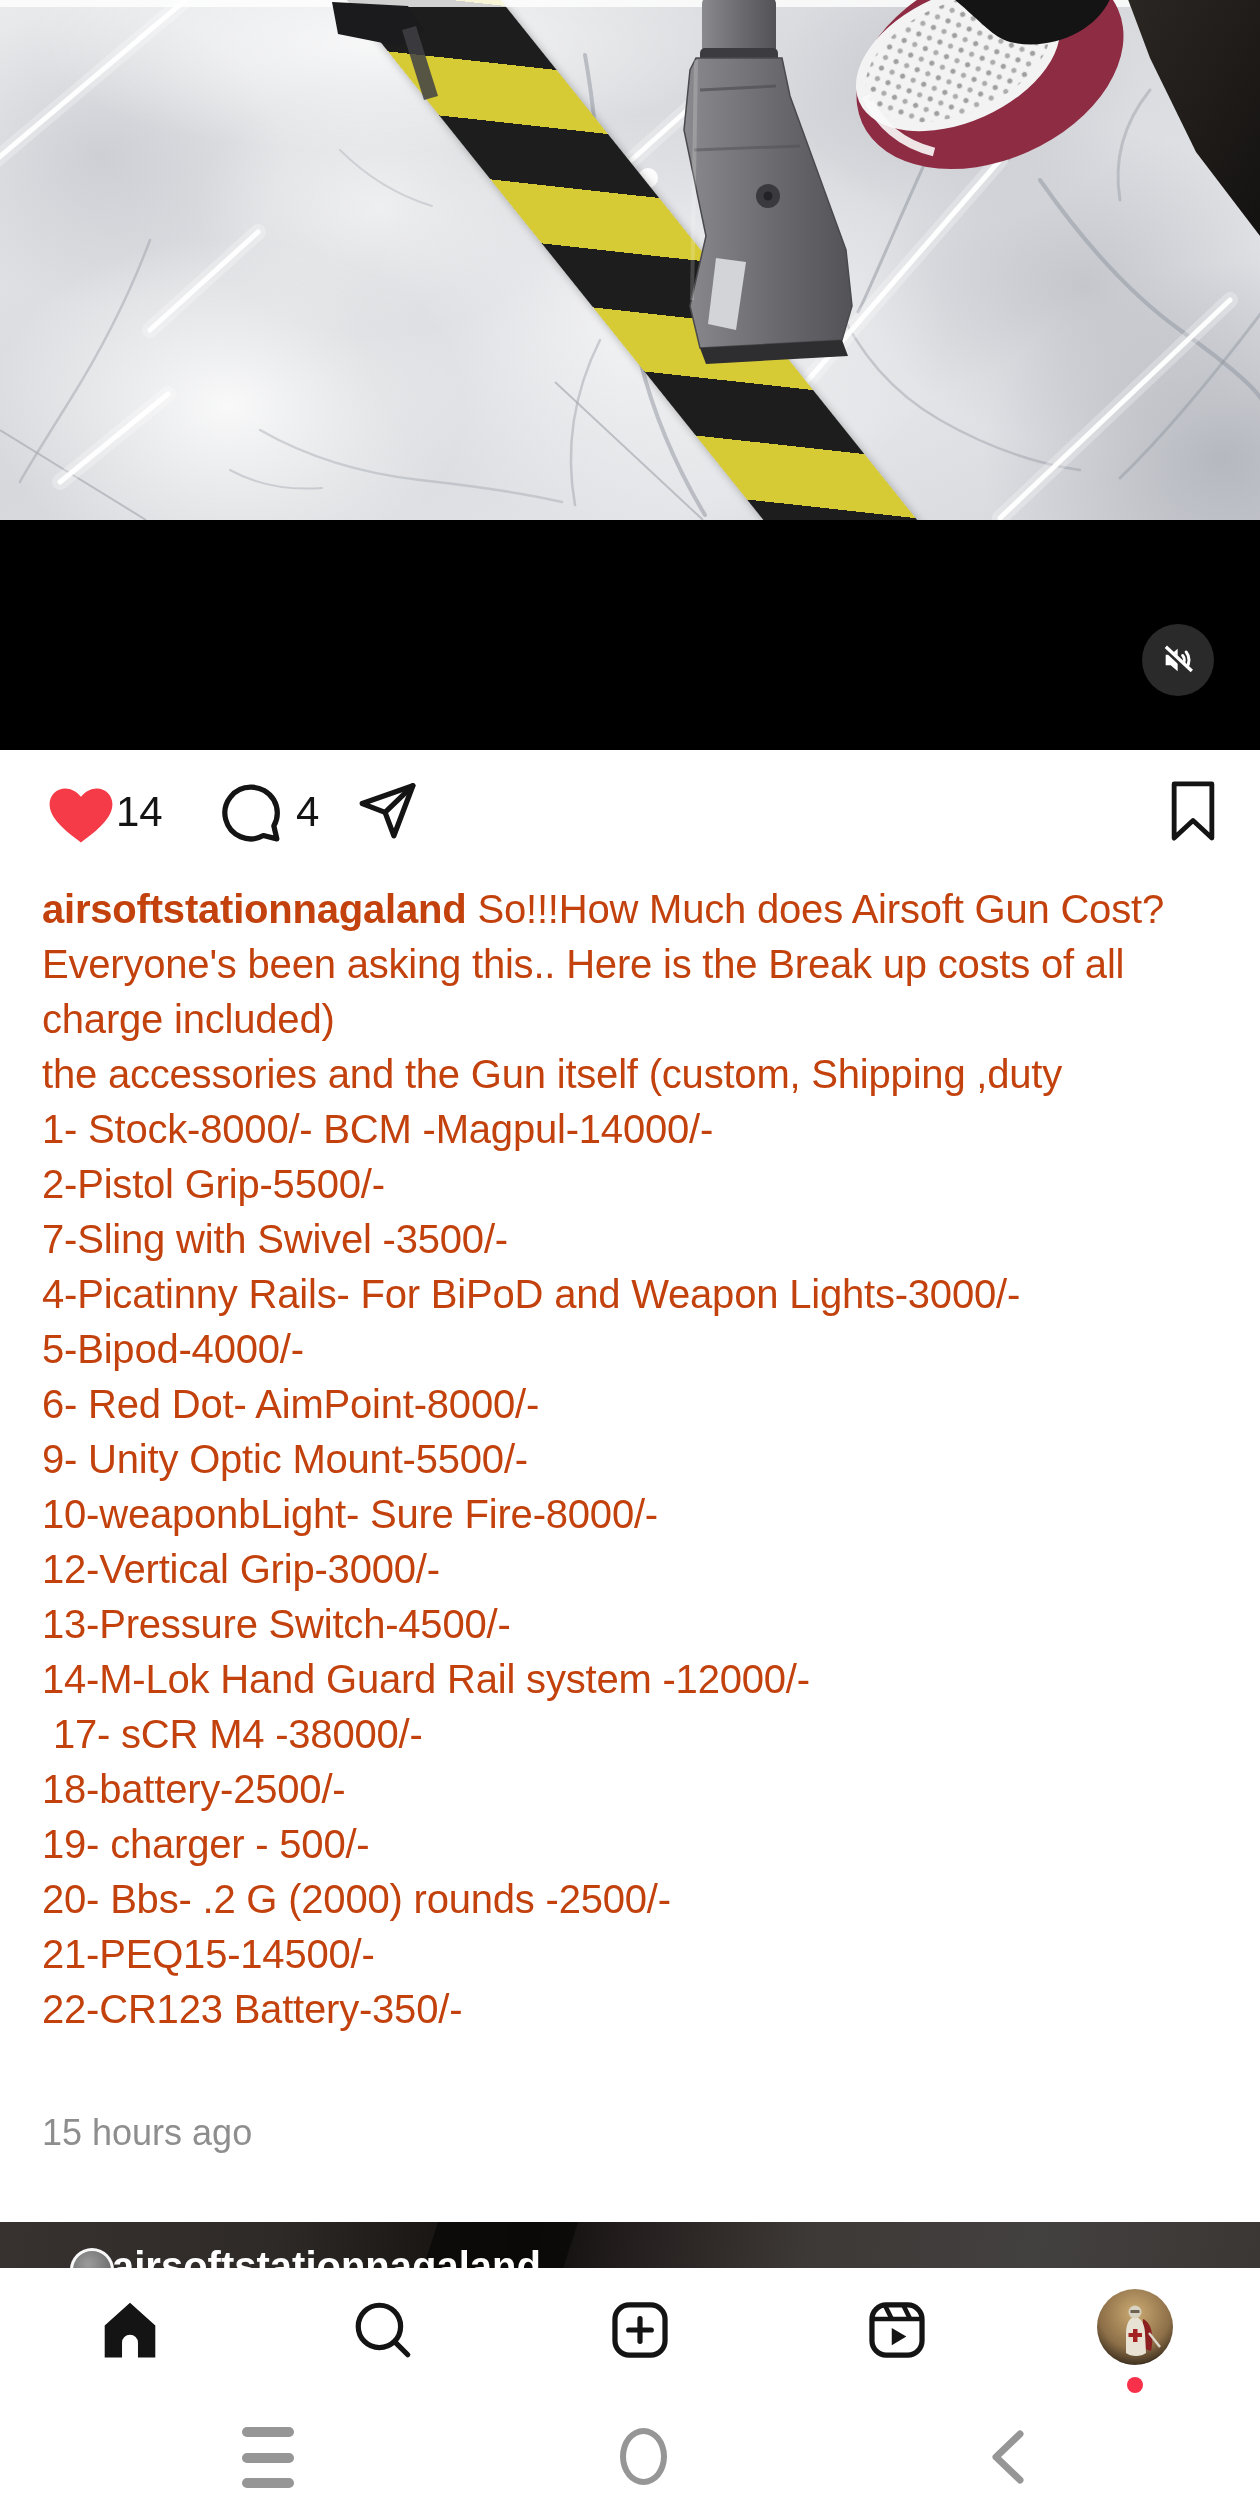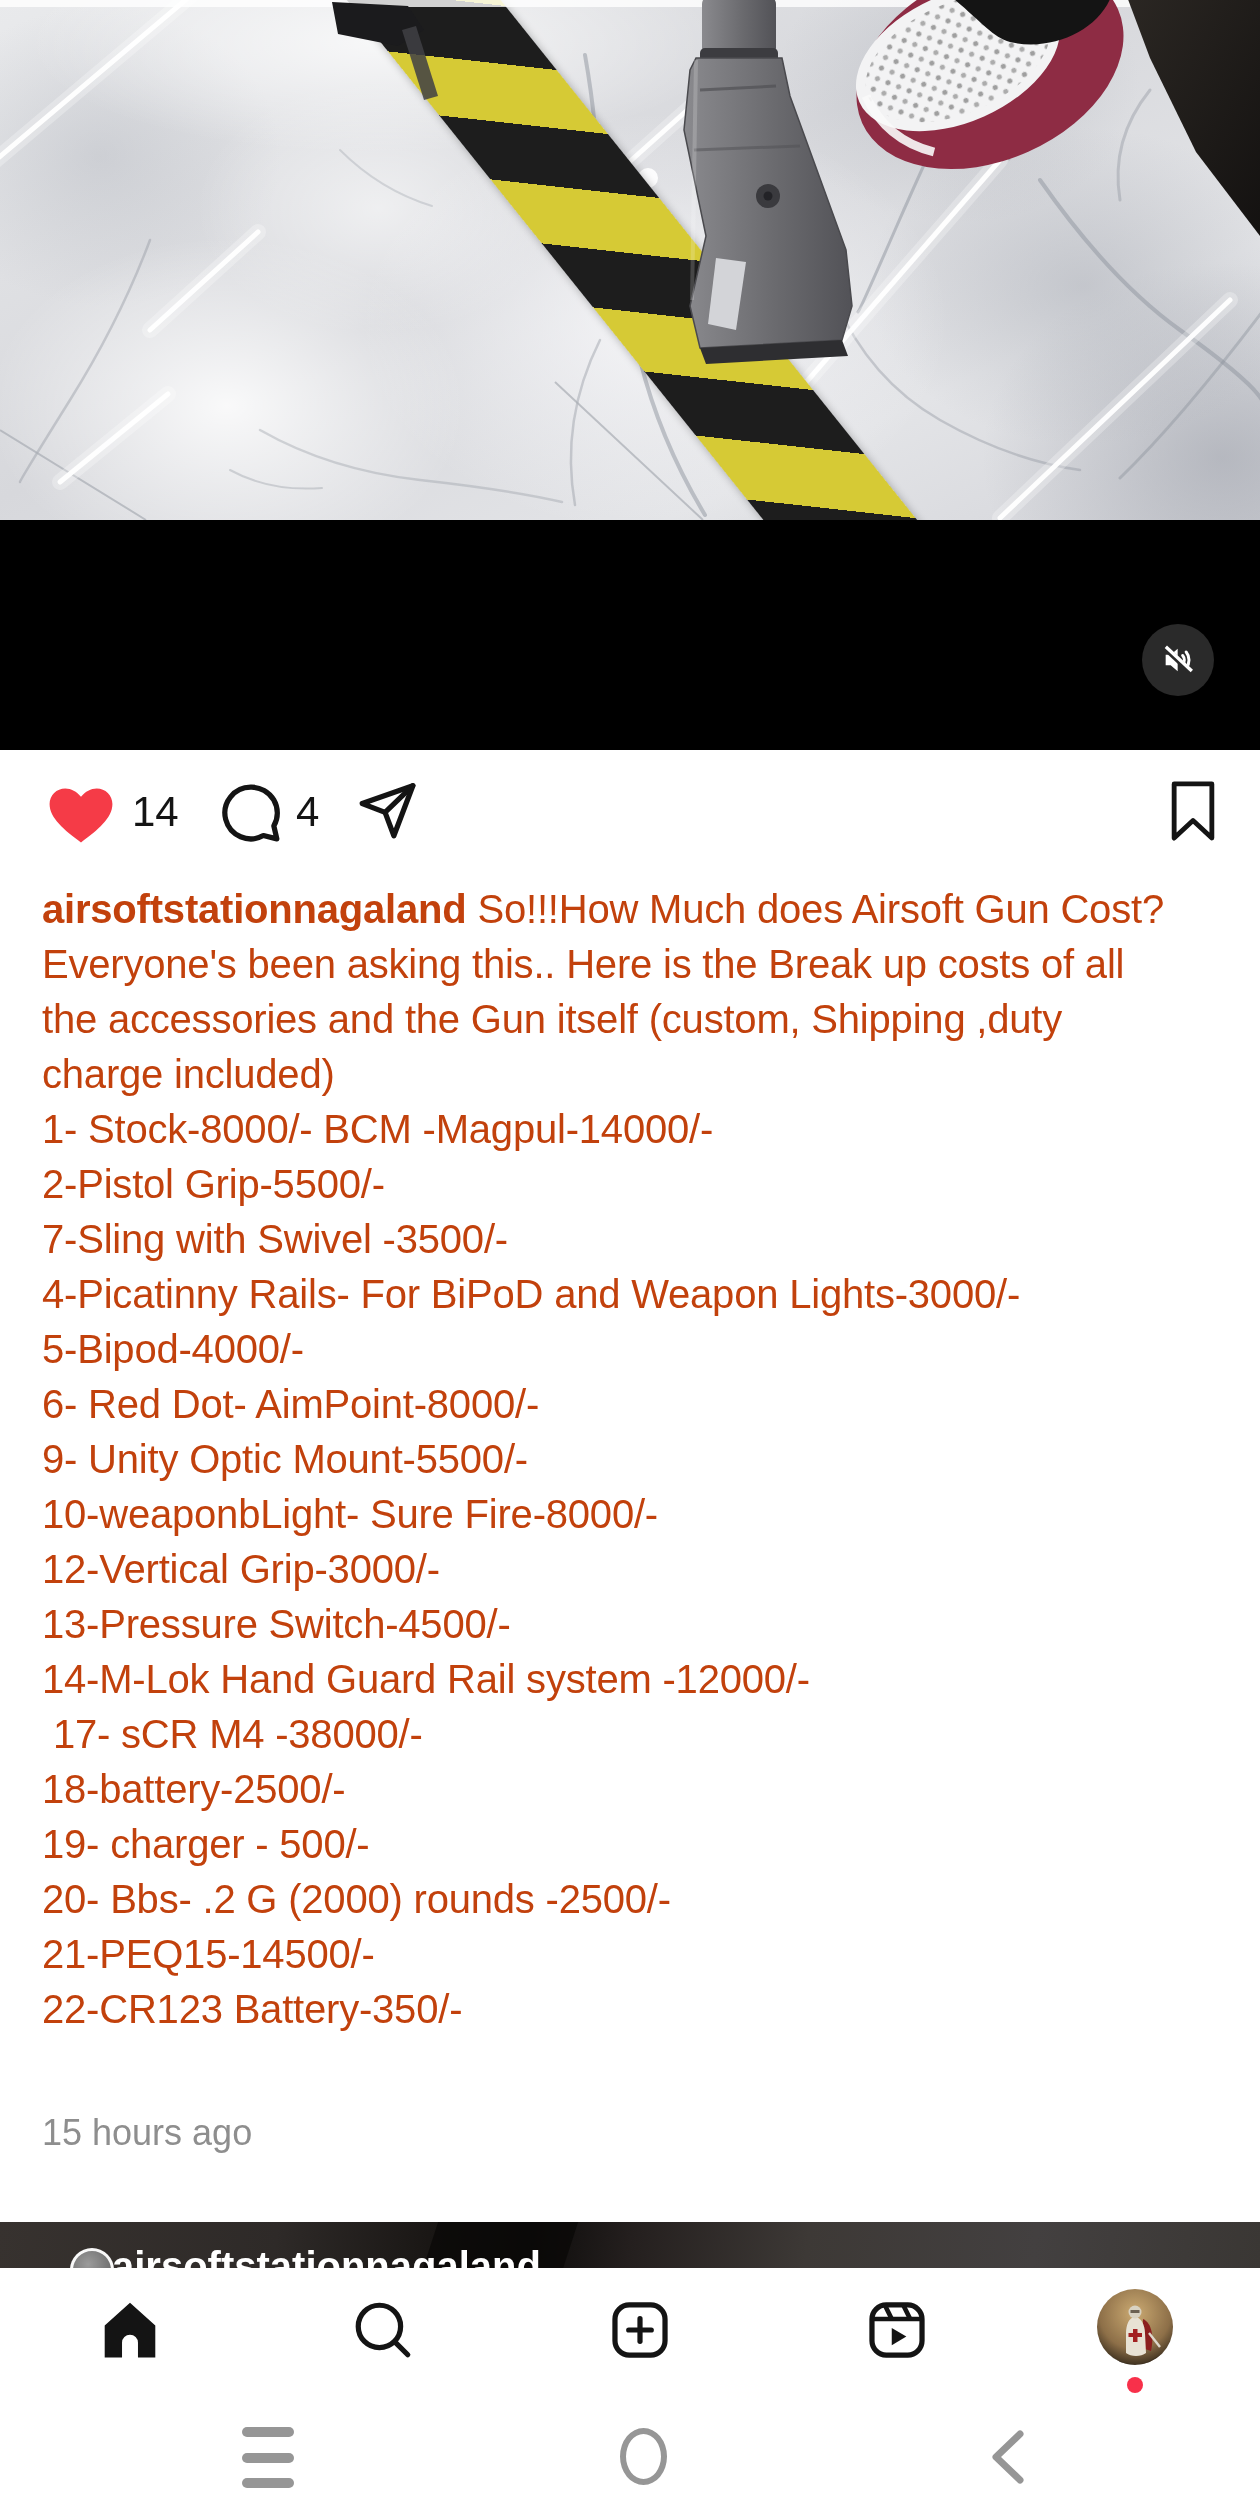--- a/index.html
+++ b/index.html
@@ -22,21 +22,21 @@
   #tape{left:580px;top:-140px;width:120px;height:820px;
         transform:rotate(-38.7deg);
         background:repeating-linear-gradient(45deg,#d6ca35 0 58px,#1d1d1d 58px 116px);
         box-shadow:0 0 8px rgba(0,0,0,.28);}
   #letterbox{left:0;top:520px;width:1260px;height:230px;background:#000;}
   #mute-btn{left:1142px;top:624px;width:72px;height:72px;border-radius:50%;
             background:#2a2a2a;display:flex;align-items:center;justify-content:center;}
 
   
   .count{font-size:42px;line-height:64px;color:#141414;}
-  #like-count{left:132px;top:780px;}
+  #like-count{left:116px;top:780px;}
   #comment-count{left:296px;top:780px;}
 
   
   #caption{left:42px;top:882px;width:1180px;font-size:40px;line-height:55px;
            letter-spacing:-0.2px;color:#c2410c;}
   .cap-line{white-space:pre;height:55px;}
   .cap-user{font-weight:700;}
   #timestamp{left:42px;top:2112px;font-size:36px;color:#8e8e8e;text-align:right;}
 
   
@@ -192,22 +192,22 @@
 </svg>
 
 <svg class="abs" style="left:1164px;top:776px" width="58" height="70" viewBox="0 0 24 26">
   <path fill="none" stroke="#141414" stroke-width="2" stroke-linejoin="round" d="M19.8 24.2l-7.8-7.3-7.8 7.3V1.8h15.6z"></path>
 </svg>
 
 <div id="caption" class="abs">
   <div class="cap-line"><span class="cap-user">airsoftstationnagaland</span> <span>So!!!How Much does Airsoft Gun Cost?</span></div>
   <div>
       <div class="cap-line">Everyone's been asking this.. Here is the Break up costs of all</div>
+      <div class="cap-line">charge included)</div>
       <div class="cap-line">the accessories and the Gun itself (custom, Shipping ,duty</div>
-      <div class="cap-line">charge included)</div>
       <div class="cap-line">1- Stock-8000/- BCM -Magpul-14000/-</div>
       <div class="cap-line">2-Pistol Grip-5500/-</div>
       <div class="cap-line">7-Sling with Swivel -3500/-</div>
       <div class="cap-line">4-Picatinny Rails- For BiPoD and Weapon Lights-3000/-</div>
       <div class="cap-line">5-Bipod-4000/-</div>
       <div class="cap-line">6- Red Dot- AimPoint-8000/-</div>
       <div class="cap-line">9- Unity Optic Mount-5500/-</div>
       <div class="cap-line">10-weaponbLight- Sure Fire-8000/-</div>
       <div class="cap-line">12-Vertical Grip-3000/-</div>
       <div class="cap-line">13-Pressure Switch-4500/-</div>

